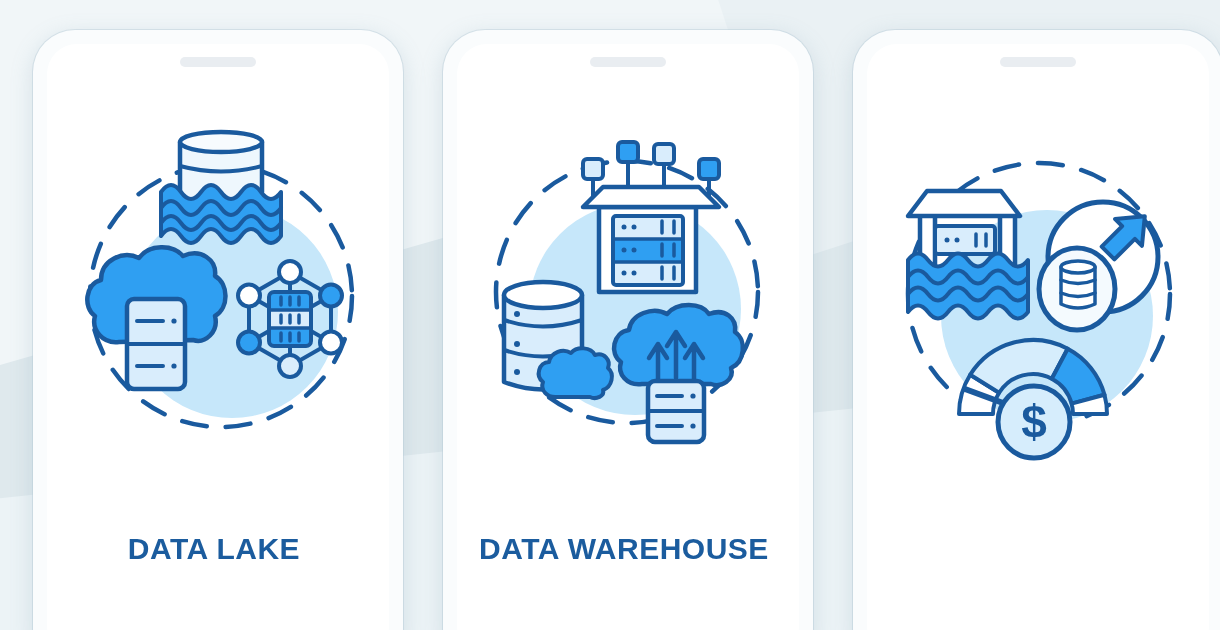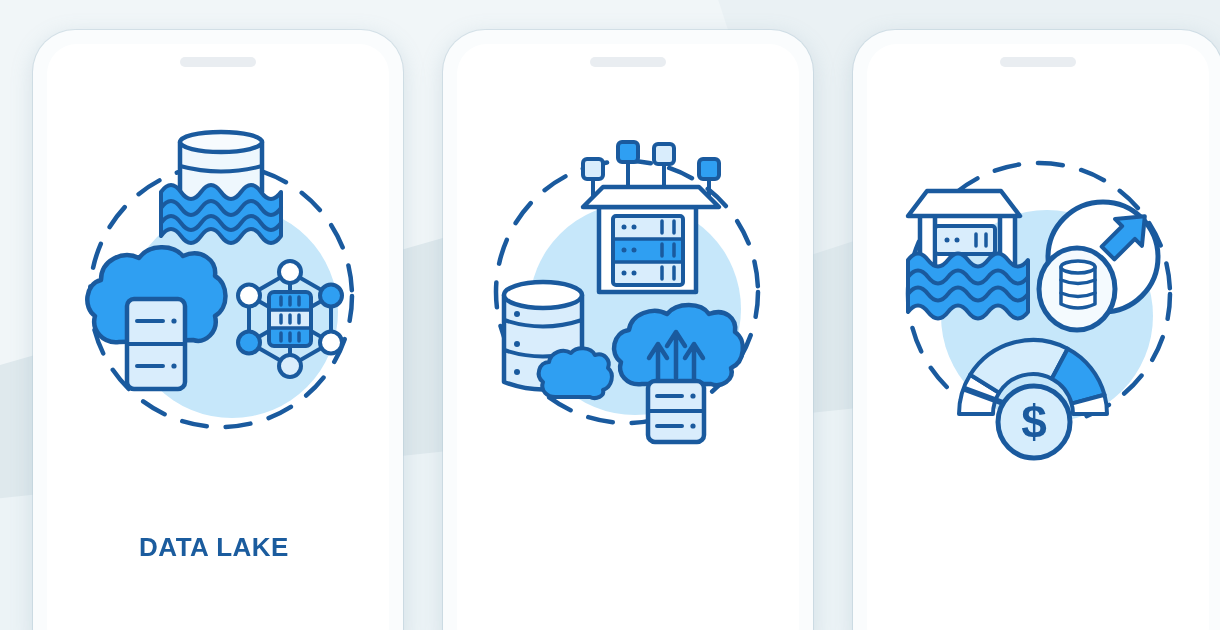--- a/index.html
+++ b/index.html
@@ -24,21 +24,21 @@
     position:absolute;left:14px;top:14px;width:342px;height:612px;
     background:#ffffff;border-radius:30px;
   }
   .speaker{
     position:absolute;top:13px;left:50%;width:76px;height:10px;margin-left:-38px;
     background:#e9edf1;border-radius:6px;
   }
   .illustration{position:absolute;left:0;top:60px;width:342px;height:470px;}
   .card-title{
     position:absolute;left:0;right:8px;top:488px;text-align:center;
-    font-size:26px;font-weight:bold;letter-spacing:.5px;color:#1b5c9e;
+    font-size:30px;font-weight:bold;letter-spacing:.5px;color:#1b5c9e;
     white-space:nowrap;
   }
   
   .ink{stroke:#1a5a9e;stroke-linecap:round;stroke-linejoin:round;}
   .dash{fill:none;stroke:#1a5a9e;stroke-width:4.5;stroke-dasharray:25 19;stroke-linecap:round;}
   .halo{fill:#c6e7fa;}
 </style>
 </head>
 <body>
 
@@ -133,20 +133,21 @@
         <g>
           <path class="ink" stroke-width="4.5" fill="#2f9ff2" d="M185 280 C170 282 160 270 164 258 C152 250 156 228 172 226 C174 210 196 202 210 210 C220 198 244 198 252 210 C268 204 280 214 278 228 C290 236 288 258 274 264 C278 276 264 284 254 280 Z"></path>
           <path class="ink" stroke-width="4.5" fill="none" d="M201 279 V242 M192 254 L201 240 L210 254 M219 274 V230 M210 242 L219 228 L228 242 M237 279 V242 M228 254 L237 240 L246 254"></path>
           <rect class="ink" x="191" y="277" width="56" height="61" rx="7" fill="#d9edfc" stroke-width="4.5"></rect>
           <path class="ink" d="M191 307 H247" stroke-width="4" fill="none"></path>
           <path class="ink" d="M200 292 H225 M200 322 H225" stroke-width="4" fill="none"></path>
           <circle cx="236" cy="292" r="2.6" fill="#1a5a9e"></circle>
           <circle cx="236" cy="322" r="2.6" fill="#1a5a9e"></circle>
         </g>
       </svg>
+      <div class="card-title">DATA WAREHOUSE</div>
     </div>
   </div>
 
   <div class="phone phone-3">
     <div class="screen">
       <div class="speaker"></div>
       <svg class="illustration" viewBox="0 0 342 470">
         <g>
           <circle class="dash" cx="172" cy="190" r="131"></circle>
           <circle class="halo" cx="180" cy="212" r="106"></circle>

